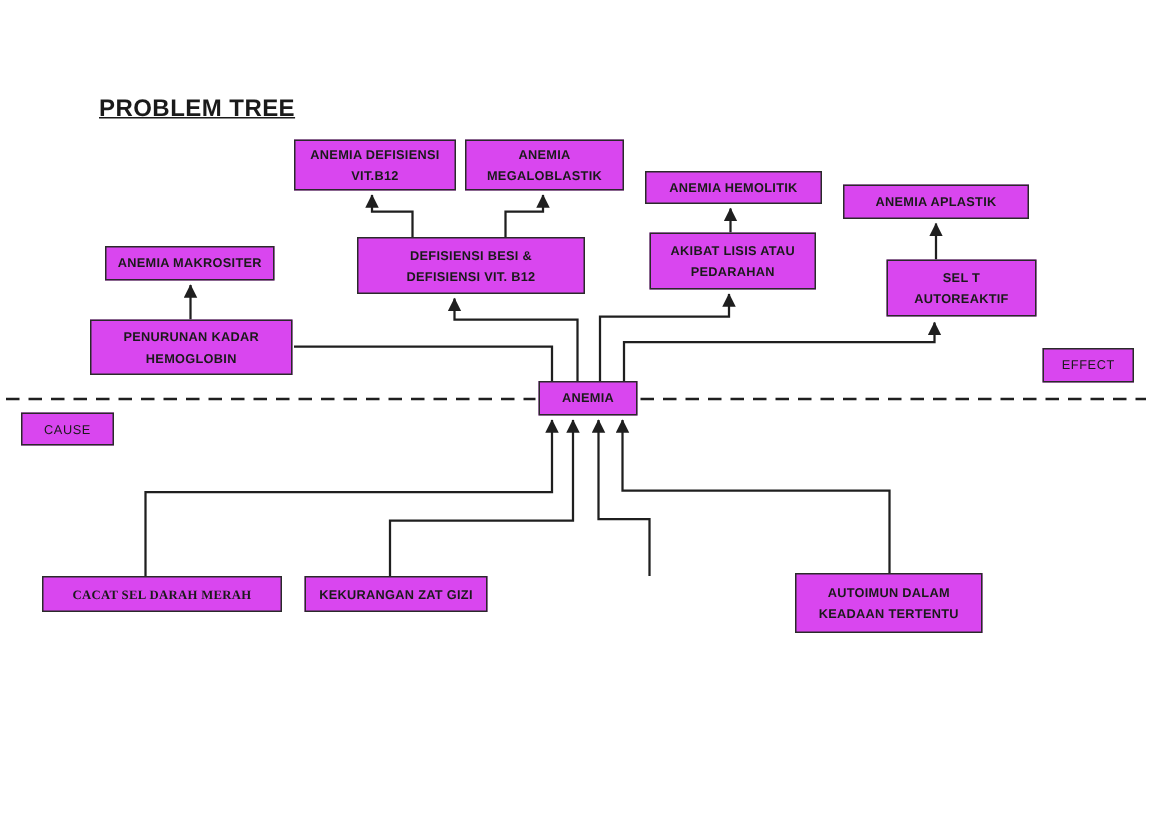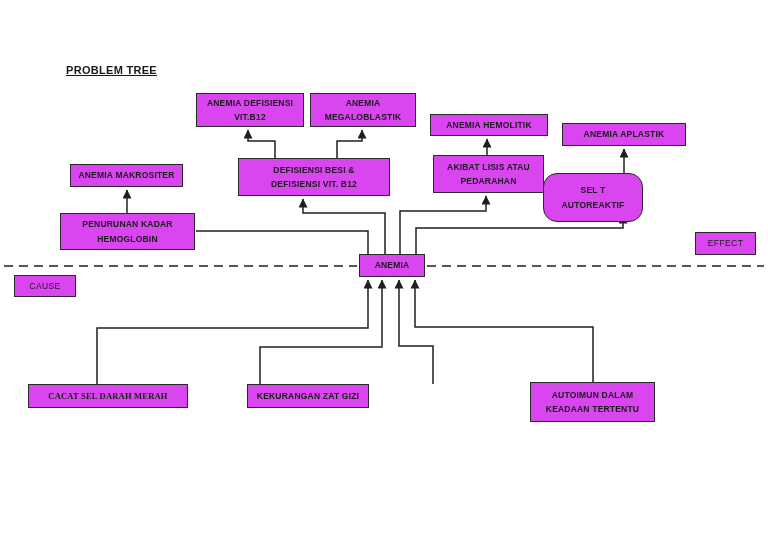--- a/index.html
+++ b/index.html
@@ -7,21 +7,21 @@
     position:relative;
     width:768px;height:543px;
     background:#ffffff;
     font-family:"Liberation Sans", sans-serif;
     color:#1a1a1a;
     overflow:hidden;
   }
   svg.wires{position:absolute;left:0;top:0;z-index:0;}
   .title{
     position:absolute;left:66px;top:64px;
-    font-size:11px;font-weight:bold;letter-spacing:.3px;
+    font-size:16px;font-weight:bold;letter-spacing:.3px;
     text-decoration:underline;
     z-index:2;
   }
   .node{
     position:absolute;z-index:1;
     background:#d946ef;
     border:1.5px solid #2a2a2a;
     display:flex;align-items:center;justify-content:center;
     text-align:center;
     font-size:8.5px;font-weight:bold;letter-spacing:.2px;
@@ -31,27 +31,27 @@
   }
   .thin{border-width:1px;font-weight:normal;letter-spacing:.4px;}
   
   .n-vitb12       {left:196px;top:93px; width:108px;height:34px;}
   .n-megalo       {left:310px;top:93px; width:106px;height:34px;}
   .n-hemolitik    {left:430px;top:114px;width:118px;height:22px;border-width:1px;}
   .n-aplastik     {left:562px;top:123px;width:124px;height:23px;}
   .n-makrositer   {left:70px; top:164px;width:113px;height:23px;}
   .n-defisiensi   {left:238px;top:158px;width:152px;height:38px;}
   .n-akibat       {left:433px;top:155px;width:111px;height:38px;}
-  .n-selt         {left:543px;top:173px;width:100px;height:49px;border-radius:14px;}
+  .n-selt         {left:591px;top:173px;width:100px;height:38px;}
   .n-penurunan    {left:60px; top:213px;width:135px;height:37px;}
   .n-effect       {left:695px;top:232px;width:61px; height:23px;}
   .n-anemia       {left:359px;top:254px;width:66px; height:23px;}
   .n-cause        {left:14px; top:275px;width:62px; height:22px;}
   .n-cacat        {left:28px; top:384px;width:160px;height:24px;font-family:Liberation Serif, serif;}
-  .n-kekurangan   {left:203px;top:384px;width:122px;height:24px;margin-left:44px;}
+  .n-kekurangan   {left:203px;top:384px;width:122px;height:24px;}
   .n-perdarahan   {left:358px;top:384px;width:140px;height:24px;}
   .n-autoimun     {left:530px;top:382px;width:125px;height:40px;}
 </style>
 </head>
 <body>
 
 <div class="page">
 
   <svg class="wires" width="768" height="543" viewBox="0 0 768 543">
     <defs>

